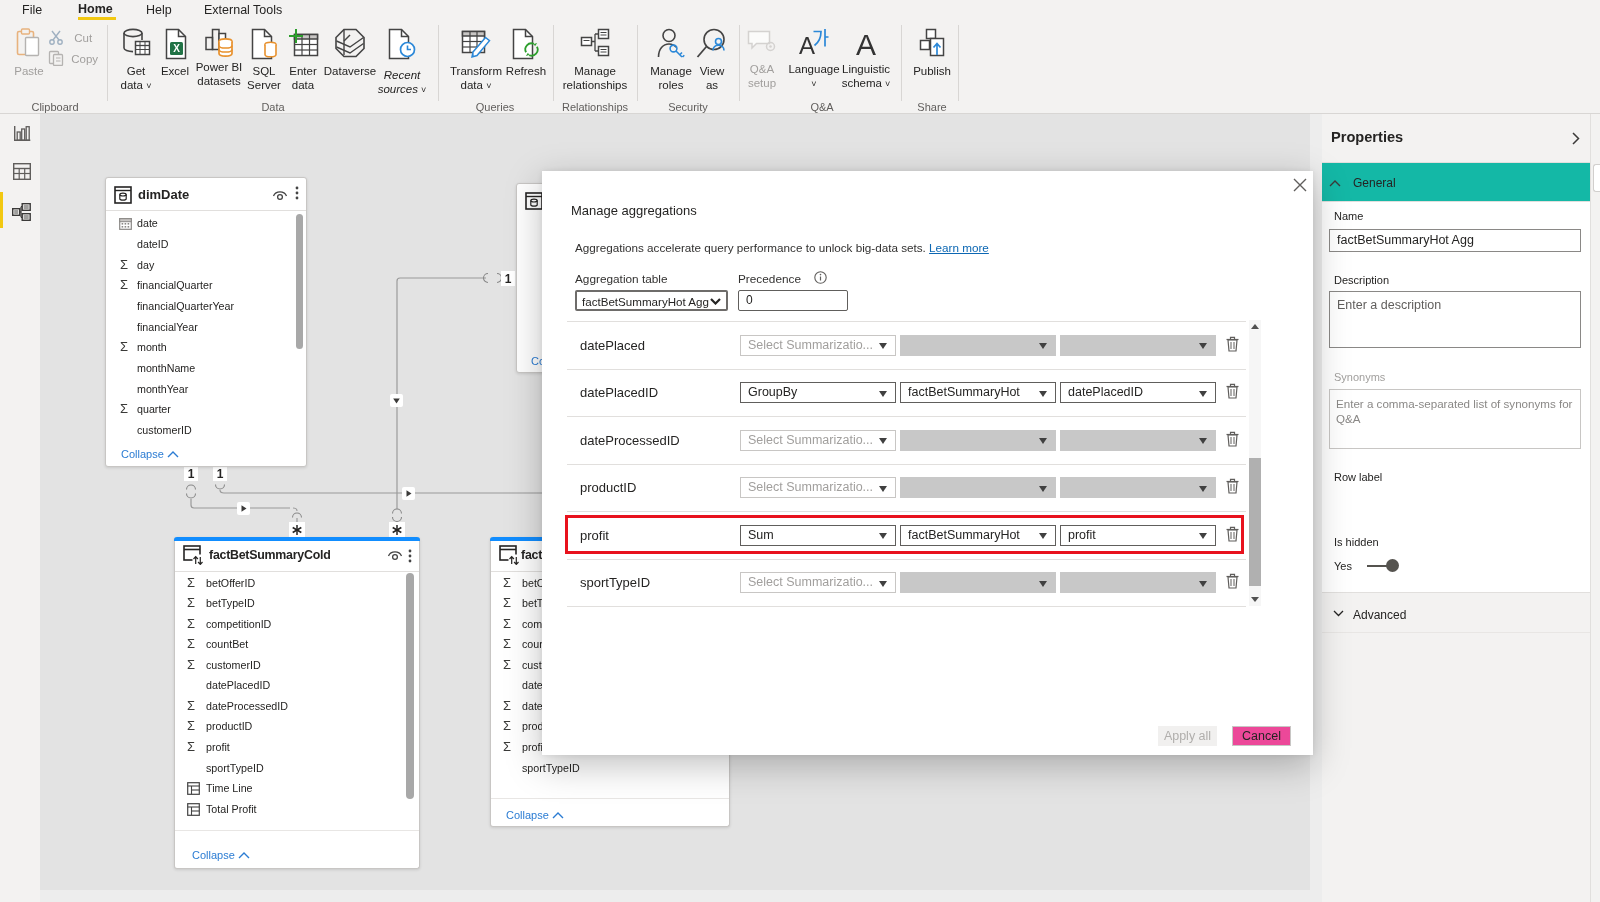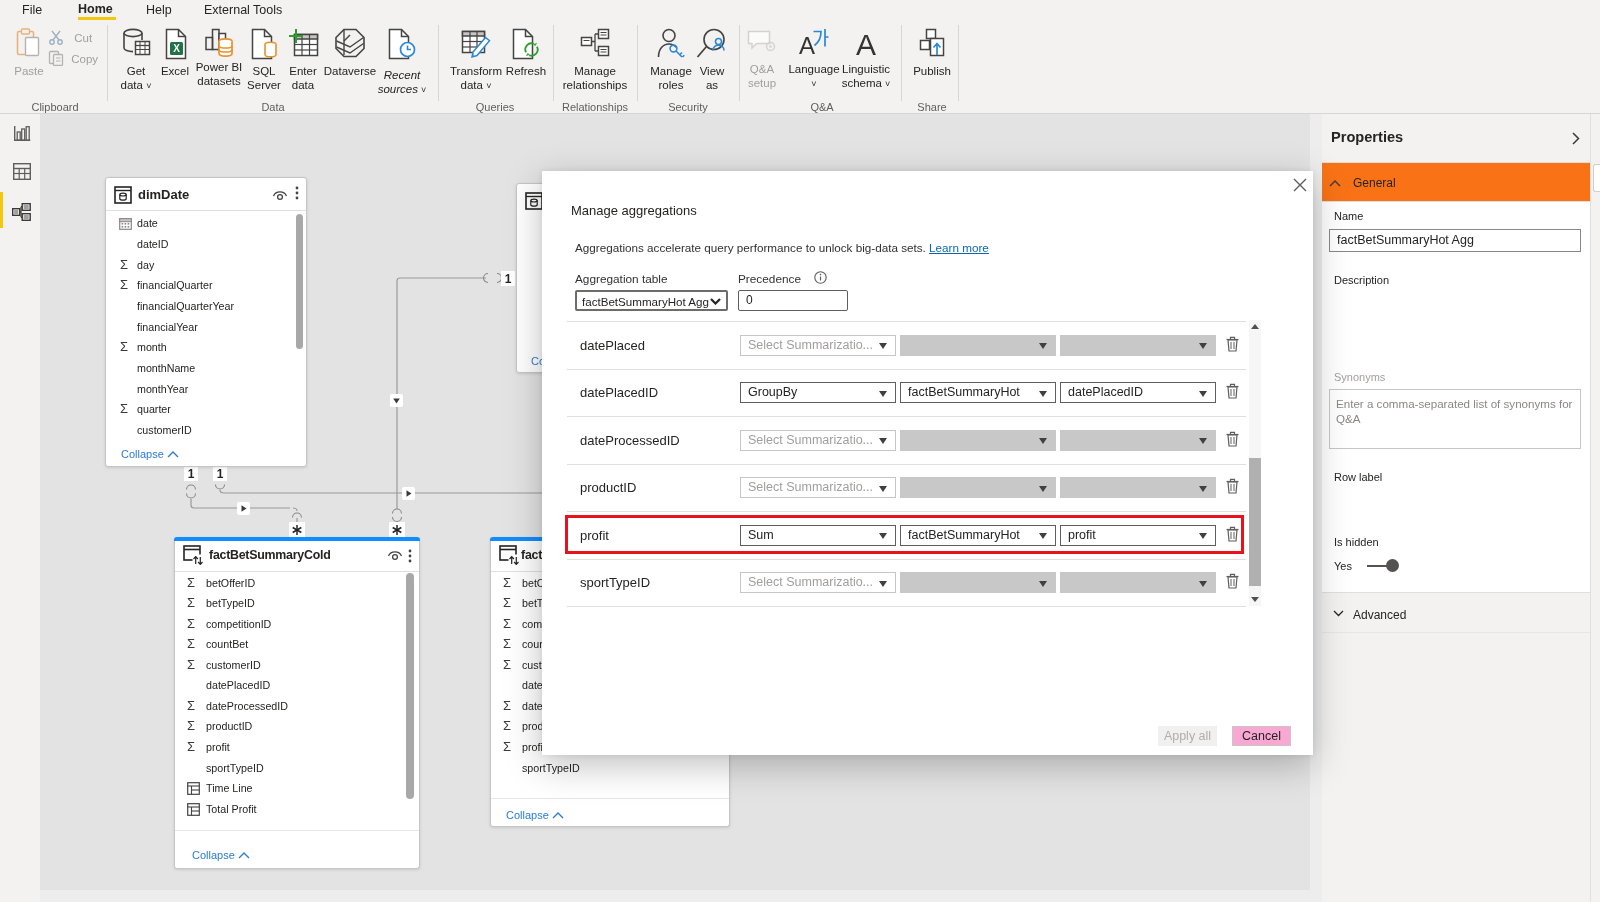--- a/index.html
+++ b/index.html
@@ -630,37 +630,38 @@
     <svg width="8" height="5" viewBox="0 0 8 5" style="position:absolute; left:2px; top:4px;">
         <path d="M0 5 L4 0 L8 5 z" fill="#505050"></path>
       </svg>
     <svg width="8" height="5" viewBox="0 0 8 5" style="position:absolute; left:2px; bottom:4px;">
         <path d="M0 0 L4 5 L8 0 z" fill="#505050"></path>
       </svg>
     <div class="abs" style="left:0px; top:138px; width:12px; height:128px; background:#b0b0b0;"></div>
   </div>
 
   <div class="abs" style="left:616px; top:555px; width:59px; height:20px; background:#f1f0ef; color:#b0aeac; font-size:12.5px; text-align:center; line-height:20px;">Apply all</div>
-  <div class="abs" style="left:690px; top:555px; width:59px; height:20px; background:#f9a8d4; border:1px solid #c8c6c4; color:#252423; font-size:12.5px; text-align:center; line-height:18px;">Cancel</div>
+  <div class="abs" style="left:690px; top:555px; width:59px; height:20px; background:#ec4899; border:1px solid #c8c6c4; color:#252423; font-size:12.5px; text-align:center; line-height:18px;">Cancel</div>
 </div>
 <div id="props">
   <div id="propshead"></div>
   <div class="abs" style="left:9px; top:15px; font-size:14.6px; font-weight:bold; color:#252423;">Properties</div>
   <svg width="8" height="13" viewBox="0 0 8 13" style="position:absolute; left:250px; top:18px;">
       <path d="M1 1 L6.5 6.5 L1 12" fill="none" stroke="#3b3a39" stroke-width="1.5"></path>
     </svg>
-  <div class="abs" style="left:0; top:48px; width:268px; height:40px; background:#f97316; border-top:1px solid #e1dfdd; border-bottom:1px solid #e1dfdd;">
+  <div class="abs" style="left:0; top:48px; width:268px; height:40px; background:#14b8a6; border-top:1px solid #e1dfdd; border-bottom:1px solid #e1dfdd;">
     <svg width="12" height="7" viewBox="0 0 12 7" style="position:absolute; left:7px; top:17px;">
         <path d="M1 6 L6 1 L11 6" fill="none" stroke="#3b3a39" stroke-width="1.4"></path>
       </svg>
     <div class="abs" style="left:31px; top:13px; font-size:12px; color:#252423;">General</div>
   </div>
   <div class="plabel" style="left:12px; top:96px;">Name</div>
   <div class="pinput" style="top:115px; height:23px; line-height:21px; padding-left:7px;">factBetSummaryHot Agg</div>
   <div class="plabel" style="left:12px; top:160px;">Description</div>
+  <div class="pinput" style="top:177px; height:57px; line-height:15px; padding:6px 7px; color:#605e5c;">Enter a description</div>
   <div class="plabel" style="left:12px; top:257px; color:#a19f9d;">Synonyms</div>
   <div class="pinput" style="top:275px; height:60px; line-height:15px; padding:6px 6px; color:#8a8886; border-color:#c8c6c4; font-size:11.6px;">Enter a comma-separated list of synonyms for Q&amp;A</div>
   <div class="plabel" style="left:12px; top:357px;">Row label</div>
   <div class="plabel" style="left:12px; top:422px;">Is hidden</div>
   <div class="plabel" style="left:12px; top:446px;">Yes</div>
   <div class="abs" style="left:45px; top:450.5px; width:24px; height:2.6px; background:#55534f;"></div>
   <div class="abs" style="left:63.5px; top:445px; width:13.2px; height:13.2px; border-radius:50%; background:#55534f;"></div>
   <div class="abs" style="left:0; top:478px; width:268px; height:310px; background:#f3f2f1;"></div>
   <div class="abs" style="left:0; top:478px; width:268px; height:1px; background:#e1dfdd;"></div>
   <div class="abs" style="left:0; top:518px; width:268px; height:1px; background:#e8e6e4;"></div>

